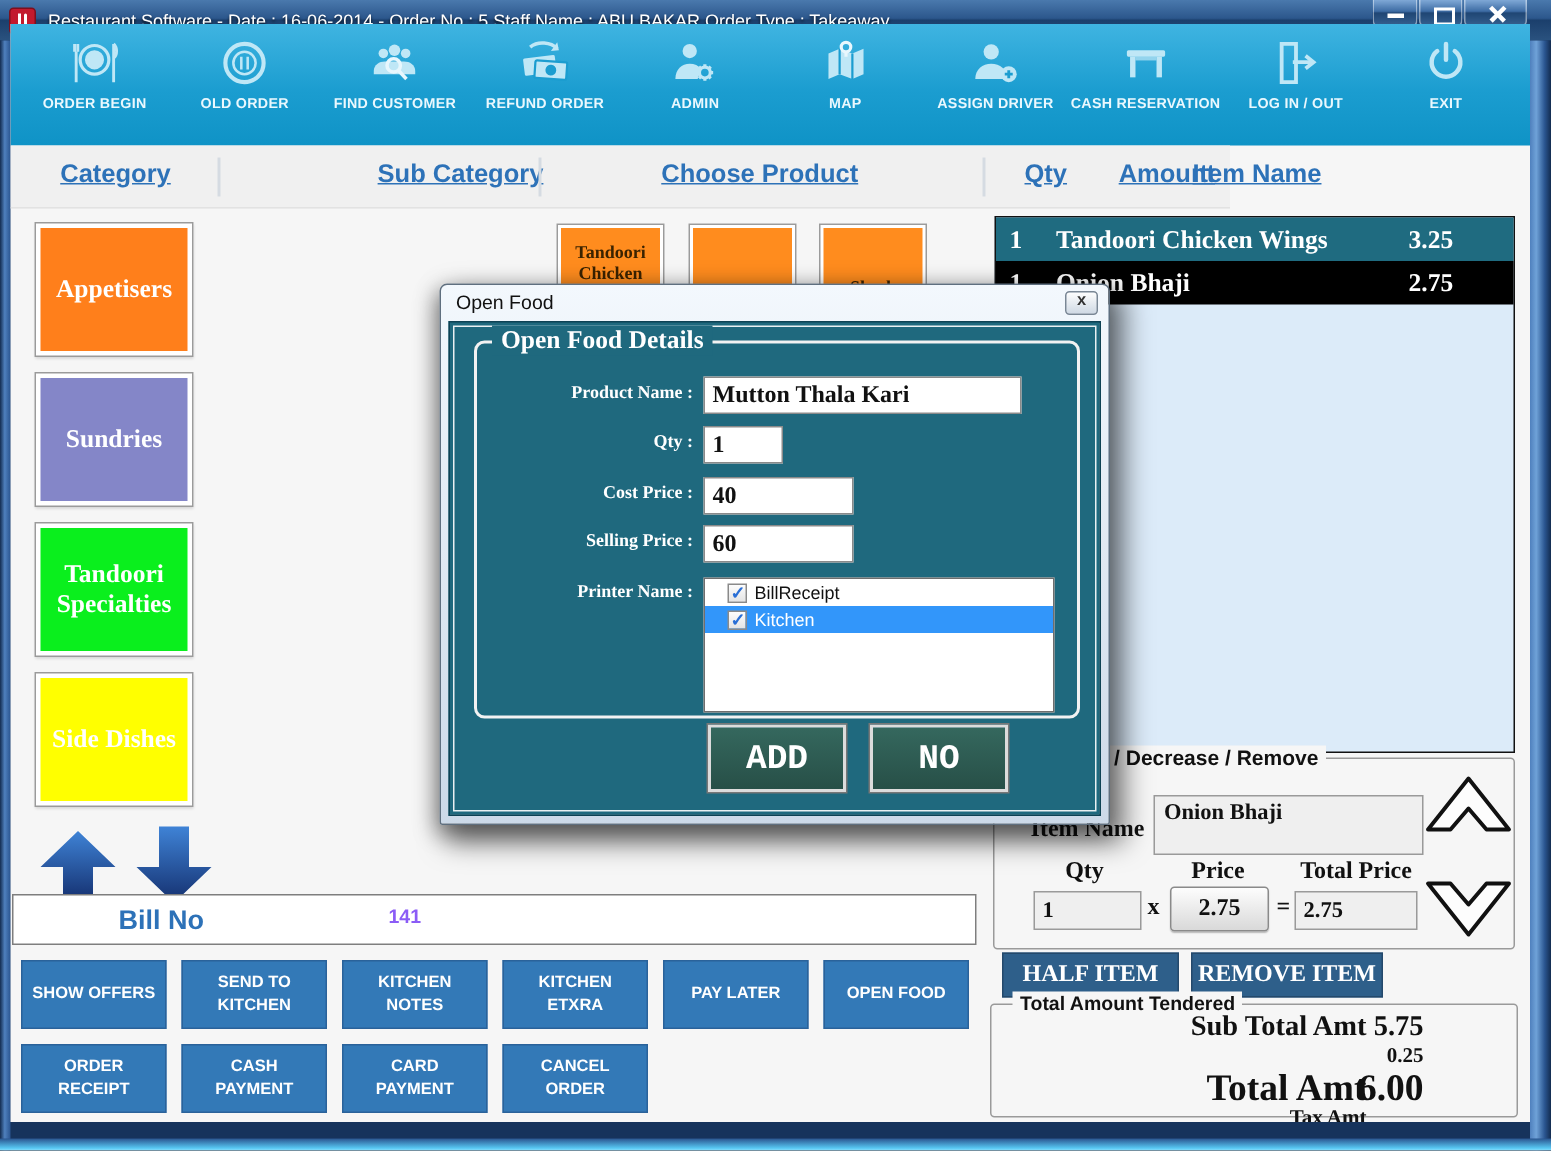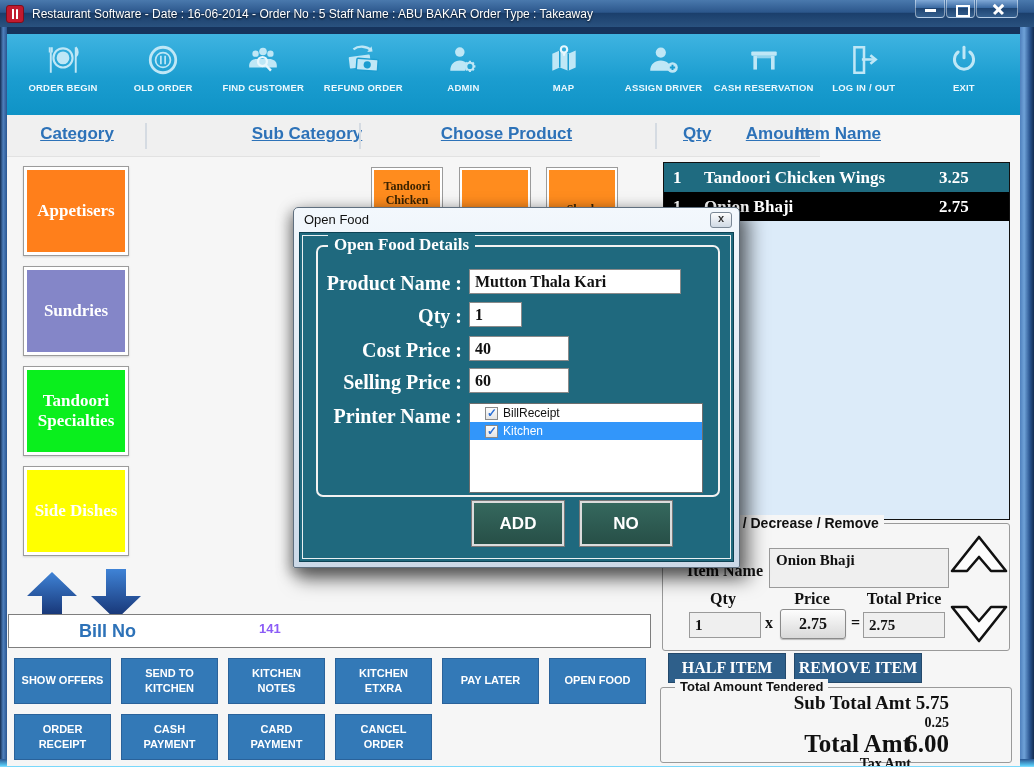--- a/index.html
+++ b/index.html
@@ -26,21 +26,21 @@
   .win-close:before,.win-close:after { content:""; position:absolute; left:15px; top:8px; width:13px; height:2.5px; background:#fff; }
   .win-close:before { transform:rotate(45deg); } .win-close:after { transform:rotate(-45deg); }
 
   .border-left { position:absolute; left:0; top:27px; bottom:0; width:7px;
     background:linear-gradient(90deg,#132c50,#4f80bd 45%,#2a5590); }
   .border-right { position:absolute; right:0; top:27px; bottom:0; width:14px;
     background:linear-gradient(90deg,#4f80bd,#6fa2d8 30%,#2a5590 70%,#132c50); }
   .border-bottom { position:absolute; left:0; right:0; bottom:0; height:8px;
     background:linear-gradient(180deg,#2a5590,#57c7f2 80%,#8ae0ff); }
 
-  .content { position:absolute; left:7px; top:34px; width:1013px; height:732px; background:#f6f6f6; overflow:hidden; }
+  .content { position:absolute; left:7px; top:16px; width:1013px; height:732px; background:#f6f6f6; overflow:hidden; }
 
   
   .toolbar { position:absolute; left:0; top:0; width:1013px; height:81px;
     background:linear-gradient(180deg,#3fb4e1 0%,#1b9dd0 55%,#0f93c6 100%);
     display:flex; align-items:stretch; padding:0 6px; }
   .tb-item { width:100px; flex:1 1 100px; display:flex; flex-direction:column; align-items:center;
     justify-content:flex-start; padding-top:9px; cursor:pointer; }
   .tb-item svg { width:34px; height:34px; flex:none; }
   .tb-label { margin-top:5px; color:#eaf8fe; font-size:9.5px; font-weight:bold; text-align:center; line-height:1.25; letter-spacing:.2px; }
 
@@ -114,32 +114,32 @@
   .dlg-title { position:absolute; left:10px; top:4px; font-size:13px; color:#111; }
   .dlg-close { position:absolute; right:7px; top:4px; width:22px; height:16px; border:1px solid #7a8795; border-radius:3px;
     background:linear-gradient(180deg,#fdfdfd,#cfd9e4); cursor:pointer; }
   .dlg-close:before { content:"x"; position:absolute; left:0; right:0; top:-1px; text-align:center; font-size:11px; font-weight:bold; color:#333; }
   .dlg-body { position:absolute; left:5px; right:5px; top:24px; bottom:5px; background:#1f697e;
     border:1px solid #0d4254; box-shadow:inset 0 0 0 2px #1f697e, inset 0 0 0 3px rgba(255,255,255,.9); }
   .dlg-fieldset { position:absolute; left:16px; top:12px; width:404px; height:252px; border:2px solid #f2f2f2; border-radius:7px; }
   .dlg-legend { position:absolute; top:-12px; left:10px; background:#1f697e; padding:0 6px;
     color:#fff; font-family:"Liberation Serif", serif; font-weight:bold; font-size:17px; }
   .dlg-label { position:absolute; left:10px; width:152px; text-align:right; color:#fff;
-    font-family:"Liberation Serif", serif; font-weight:bold; font-size:20px; }
+    font-family:"Liberation Serif", serif; font-weight:bold; font-size:12px; }
   .dlg-input { position:absolute; left:169px; background:#fff; border:1px solid #8a8a8a; height:25px;
     font-family:"Liberation Serif", serif; font-weight:bold; font-size:16px; color:#111; padding:0 5px; }
   .printer-list { position:absolute; left:169px; top:170px; width:234px; height:90px; background:#fff; border:1px solid #6e6e6e; overflow:hidden; }
   .printer-row { height:18px; display:flex; align-items:center; font-size:12px; color:#111; cursor:pointer; padding-left:15px; }
   .printer-row.selected { background:#3296fa; color:#fff; }
   .chk { width:13px; height:13px; border:1px solid #8a8a8a; background:linear-gradient(180deg,#fdfdfd,#e4e4e4);
     margin-right:5px; flex:none; position:relative; }
   .chk:before { content:"\2713"; position:absolute; left:1px; top:-2px; font-size:12px; font-weight:bold; color:#2a6fd6; }
   .dlg-btn { position:absolute; top:268px; width:92px; height:45px; background:linear-gradient(180deg,#35685e,#274f47);
-    border:2px solid #dcdcdc; outline:1px solid #777; color:#fff; font-family:Liberation Sans, sans-serif; font-weight:bold;
-    font-size:17px; display:flex; align-items:center; justify-content:center; cursor:pointer; }
+    border:2px solid #dcdcdc; outline:1px solid #777; color:#fff; font-family:Liberation Mono, monospace; font-weight:bold;
+    font-size:23px; display:flex; align-items:center; justify-content:center; cursor:pointer; }
 </style>
 </head>
 <body>
 
 <div class="window">
 
   <div class="titlebar">
     <div class="app-icon"></div>
     <div class="title-text">Restaurant Software - Date : 16-06-2014 - Order No : 5 Staff Name  :  ABU BAKAR  Order Type : Takeaway</div>
     <div class="win-controls">

